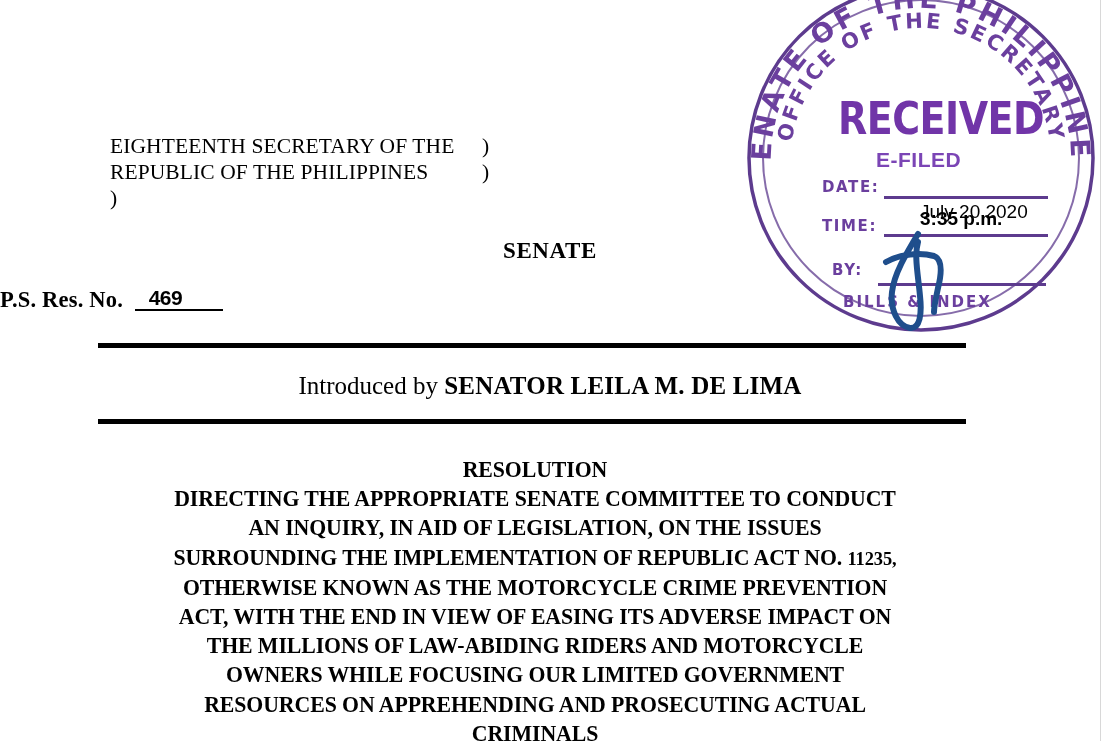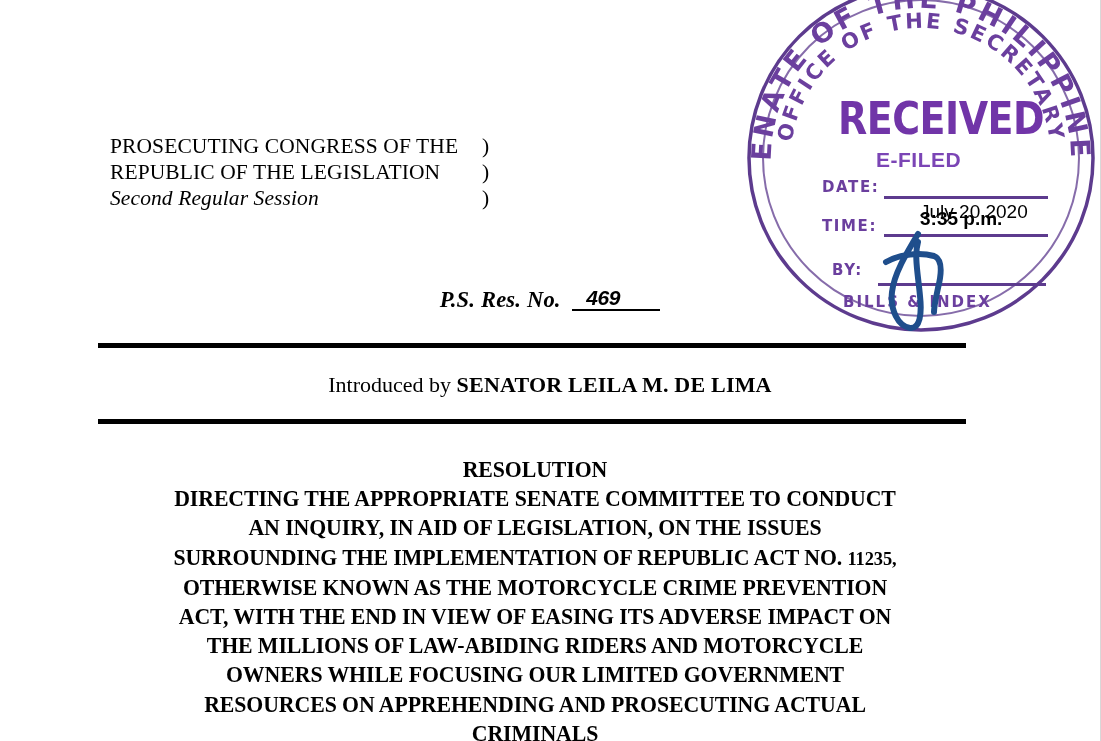--- a/index.html
+++ b/index.html
@@ -52,25 +52,23 @@
     text-align: center;
     font-weight: bold;
     font-size: 23px;
     letter-spacing: 0.6px;
   }
   #resno-line {
     position: absolute;
     left: 0;
     right: 0;
     top: 287px;
-    text-align: center;
     font-weight: bold;
     font-size: 22.5px;
     white-space: nowrap;
-    font-style: italic;
   }
   #resno-label { letter-spacing: 0.2px; }
   #resno-blank {
     display: inline-block;
     position: relative;
     width: 88px;
     margin-left: 6px;
     border-bottom: 2px solid #000;
     height: 22px;
     vertical-align: -4px;
@@ -97,21 +95,21 @@
   #rule-top { top: 343px; }
   #rule-bottom { top: 419px; }
 
   
   #introduced-line {
     position: absolute;
     left: 0;
     right: 0;
     top: 372px;
     text-align: center;
-    font-size: 22px;
+    font-size: 25px;
     white-space: nowrap;
   }
   #introduced-author {
     font-weight: bold;
     letter-spacing: 0.2px;
   }
 
   
   #resolution-block {
     position: absolute;
@@ -220,33 +218,33 @@
     stroke-linejoin: round;
   }
 </style>
 </head>
 <body>
 
 <div id="page">
 
   <div id="header-block">
     <div class="header-row">
-      <span class="htext">PROSECUTING CONGRESS OF THE</span>
+      <span class="htext">EIGHTEENTH SECRETARY OF THE</span>
       <span class="hparen">)</span>
     </div>
     <div class="header-row">
-      <span class="htext">REPUBLIC OF THE LEGISLATION</span>
+      <span class="htext">REPUBLIC OF THE PHILIPPINES</span>
       <span class="hparen">)</span>
     </div>
     <div class="header-row session">
-      <span class="htext">Second Regular Session</span>
       <span class="hparen">)</span>
     </div>
   </div>
 
+  <div id="senate-title">SENATE</div>
 
   <div id="resno-line">
     <span id="resno-label">P.S. Res. No.</span>
     <span id="resno-blank">
       <span id="resno-value">469</span>
     </span>
   </div>
 
   <div class="rule" id="rule-top"></div>
   <div class="rule" id="rule-bottom"></div>

